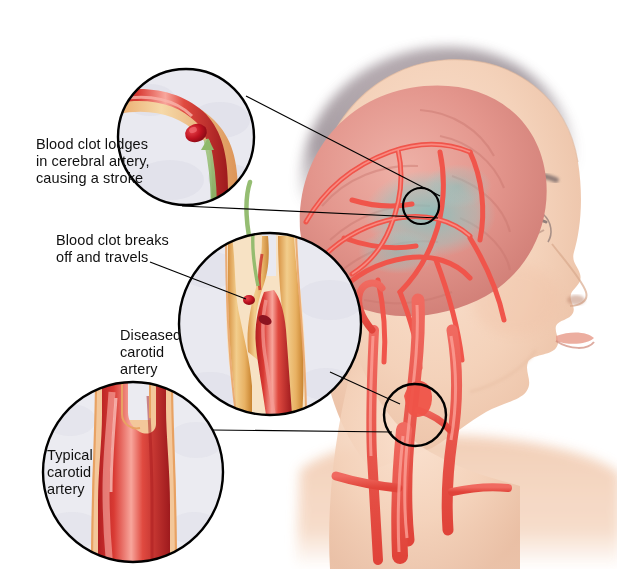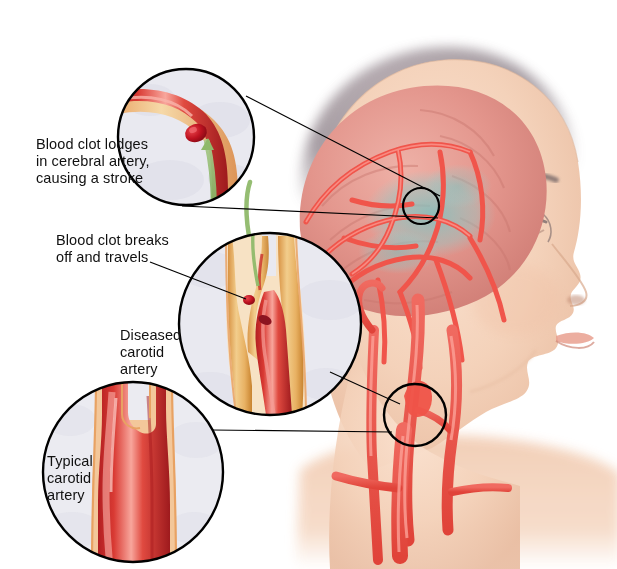--- a/index.html
+++ b/index.html
@@ -372,17 +372,17 @@
 in cerebral artery,
 causing a stroke</div>
 
   <div class="label" style="left:36px;top:232px;margin-left:20px;">Blood clot breaks
 off and travels</div>
 
   <div class="label" style="left:120px;top:307px;margin-top:20px;">Diseased
 carotid
 artery</div>
 
-  <div class="label" style="left:47px;top:447px;margin-top:6px;">Typical
+  <div class="label" style="left:47px;top:447px;">Typical
 carotid
 artery</div>
 
 </div>
 
 </body></html>

